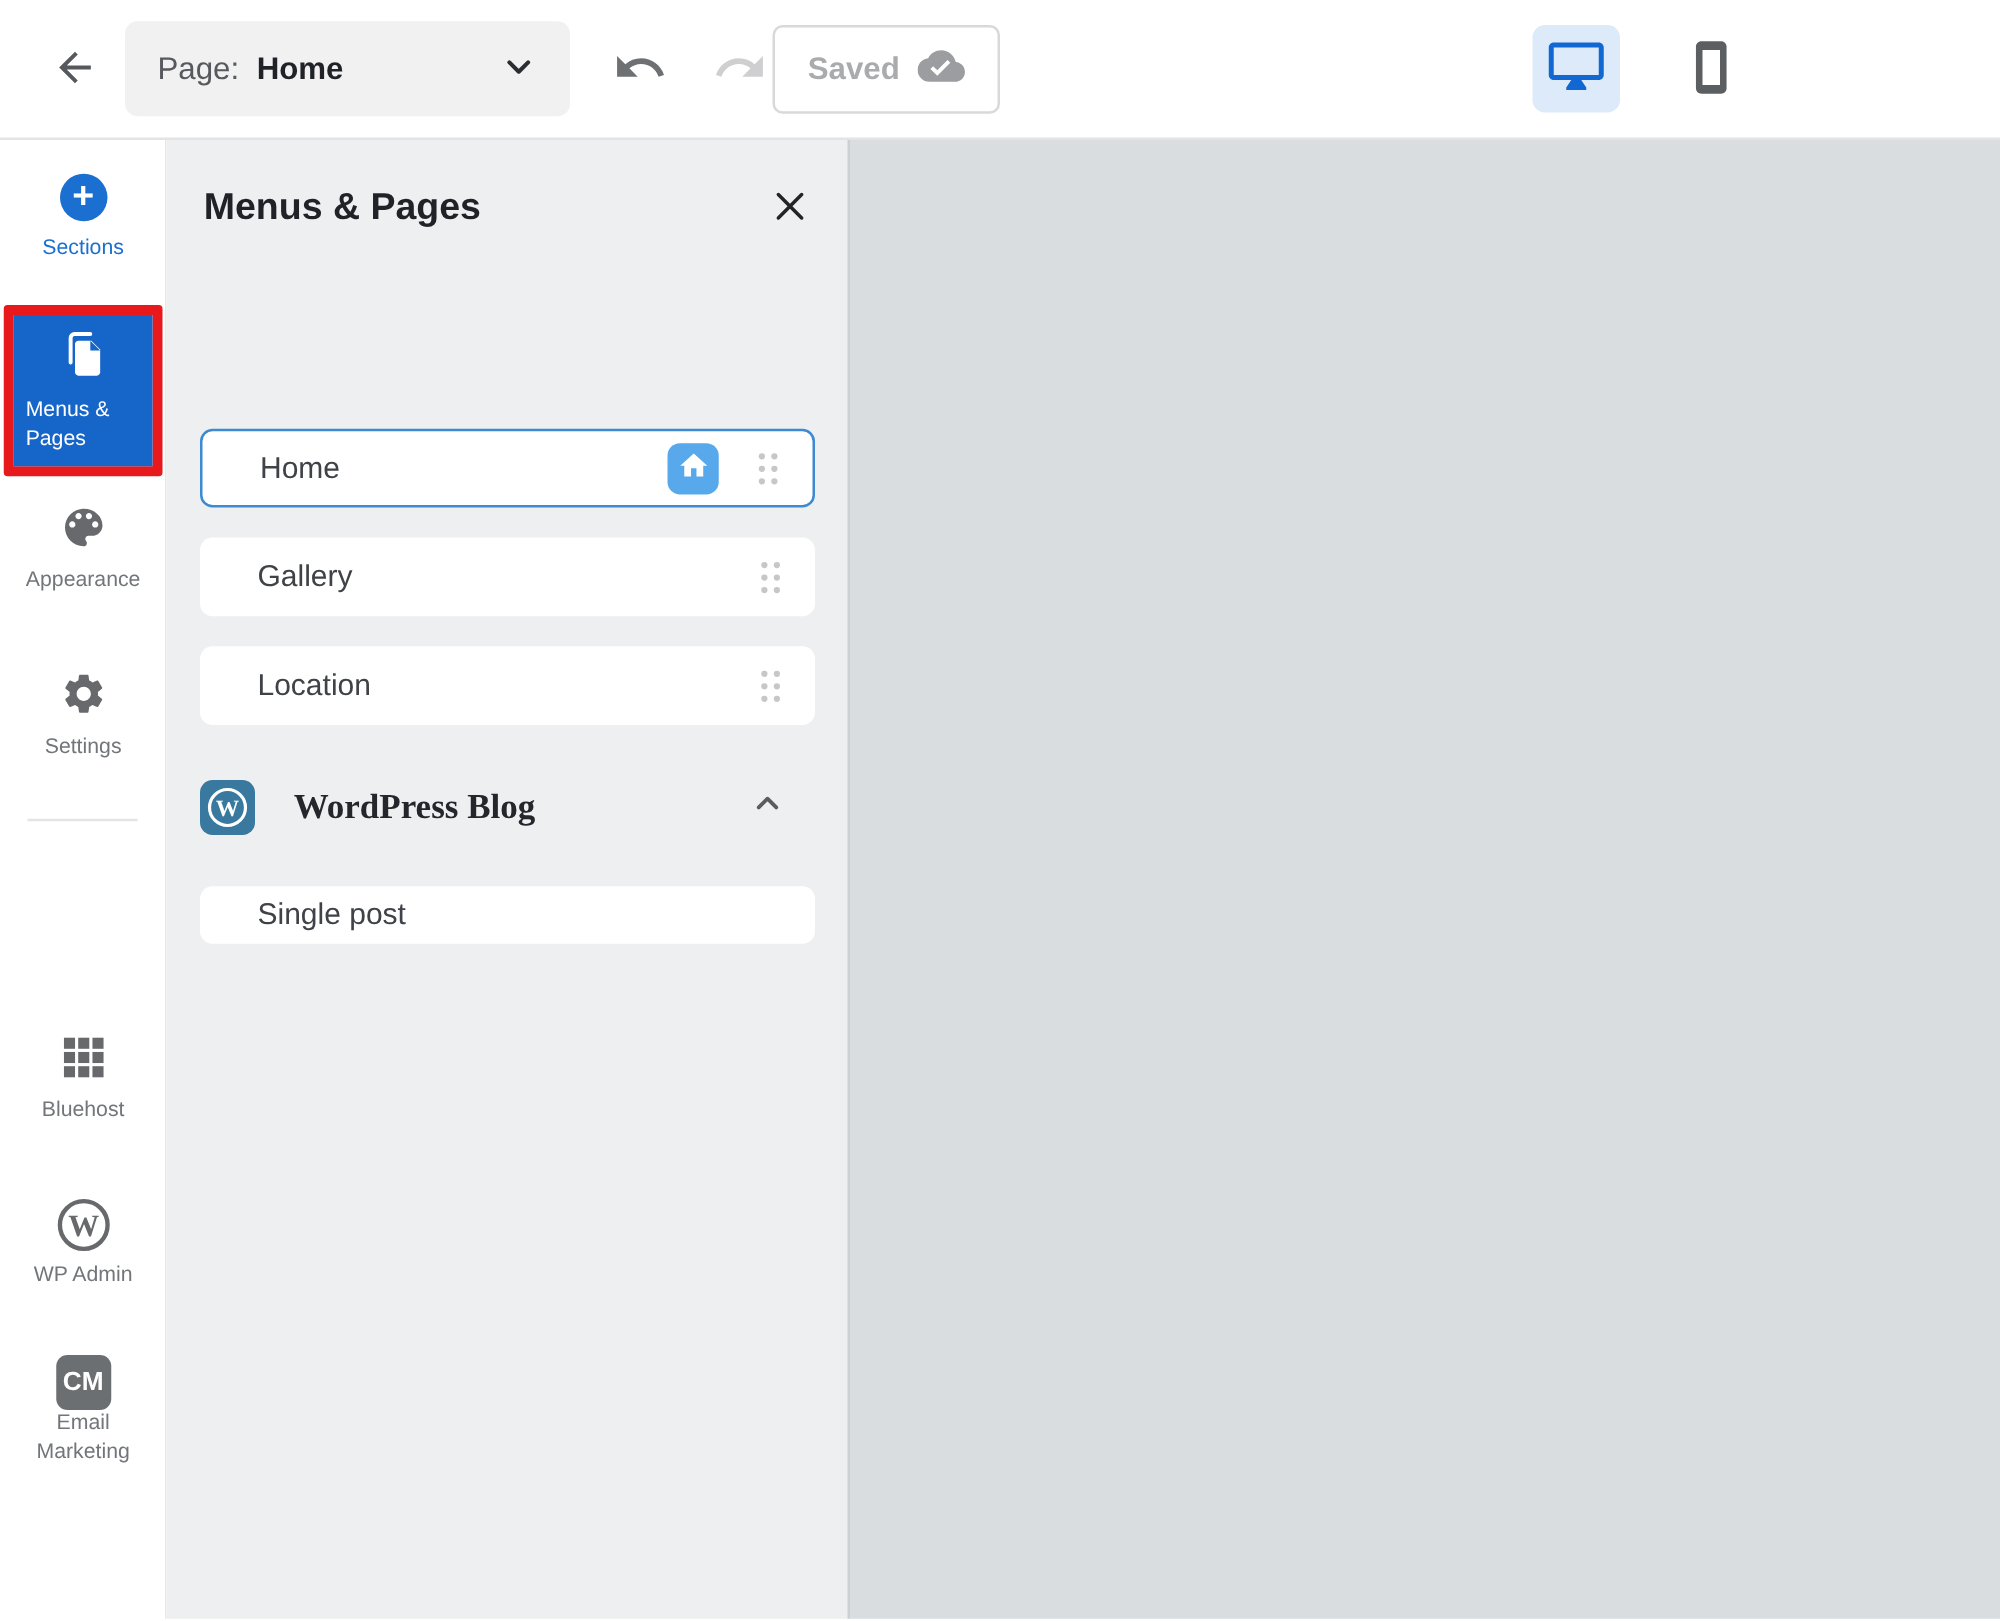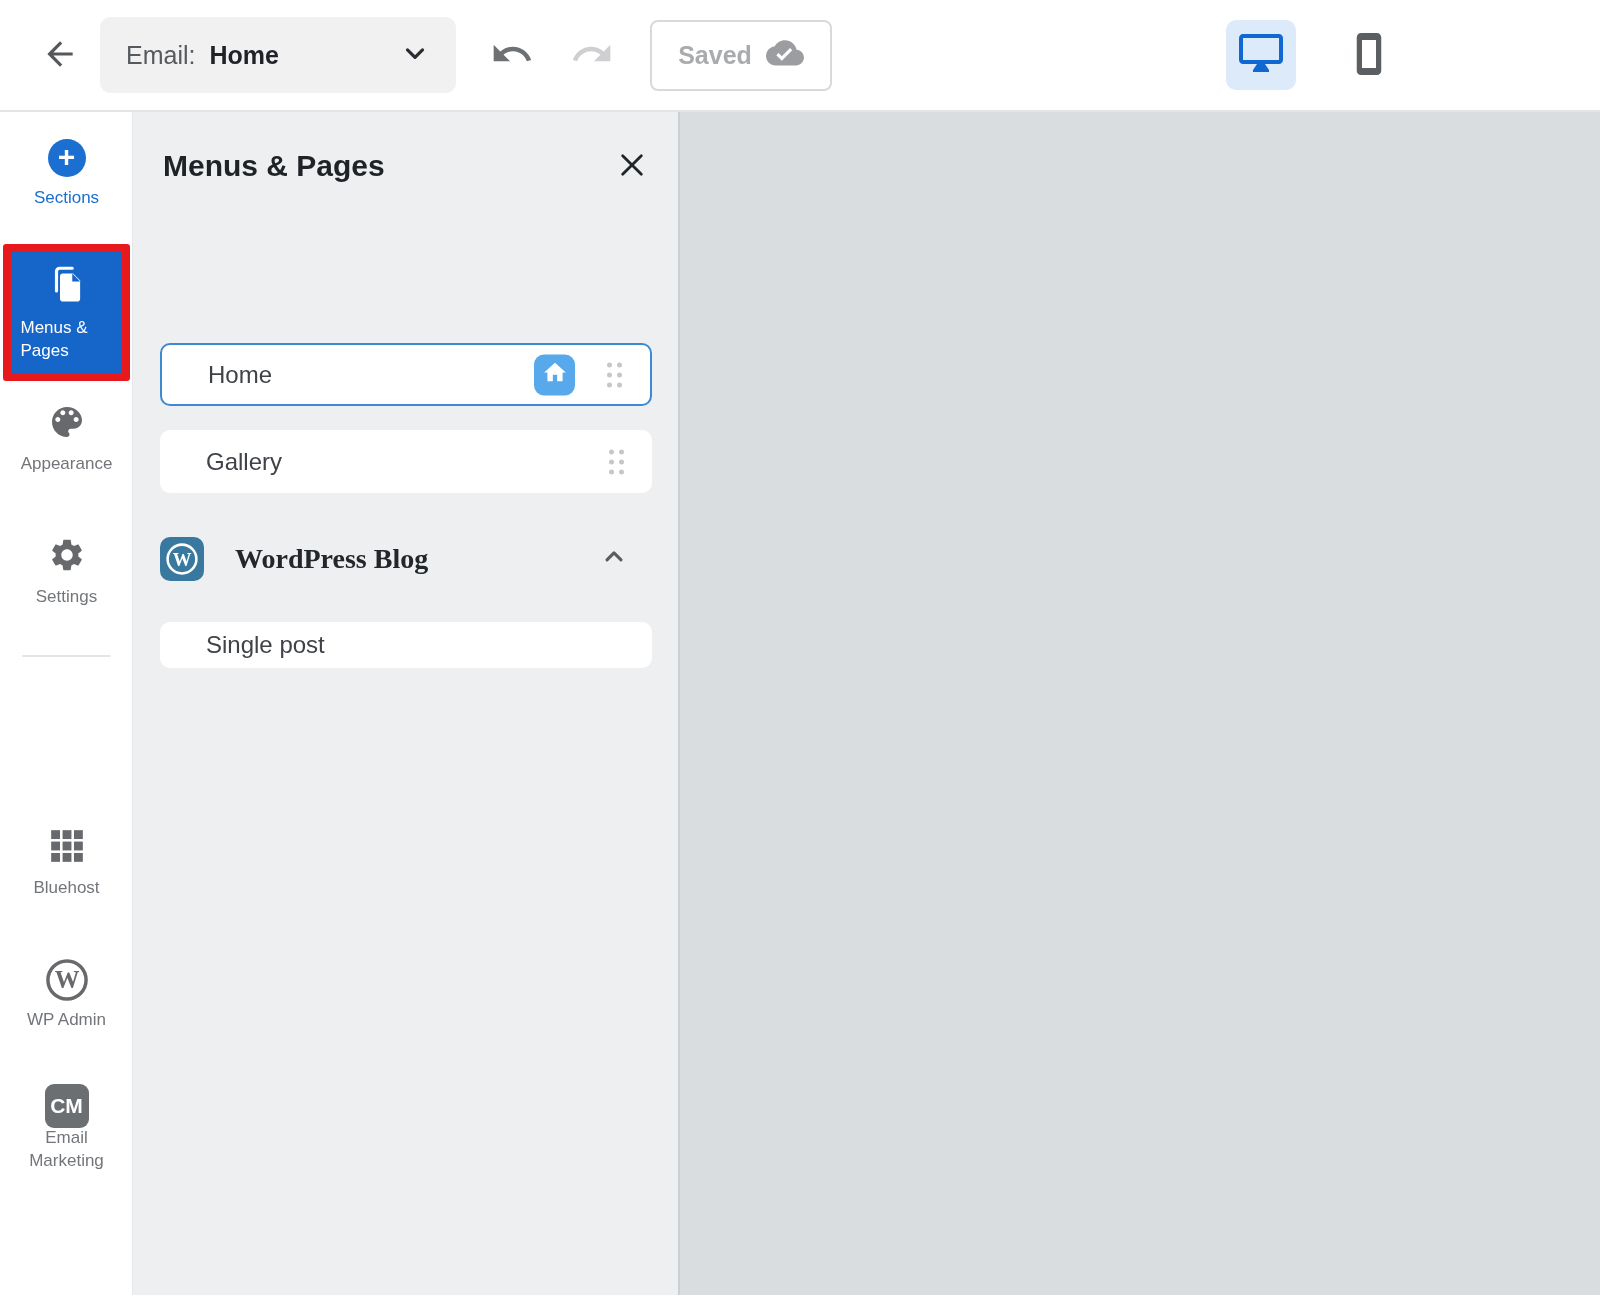--- a/index.html
+++ b/index.html
@@ -13,21 +13,21 @@
     cursor:pointer; display:flex; align-items:center; justify-content:center; }
   .page-dropdown { margin-left:18px; width:356px; height:76px; background:#f1f1f2;
     border-radius:10px; display:flex; align-items:center; padding:0 26px; cursor:pointer; }
   .page-dropdown .lbl { font-size:25px; color:#565a5e; }
   .page-dropdown .val { font-size:25px; font-weight:bold; color:#1f2226; margin-left:14px; }
   .page-dropdown .chev { margin-left:auto; }
   .history-btn { width:52px; height:52px; border:none; background:transparent; cursor:pointer;
     display:flex; align-items:center; justify-content:center; }
   .undo { margin-left:30px; }
   .redo { margin-left:28px; }
-  .saved-btn { margin-left:32px; width:182px; height:71px; background:#fff;
+  .saved-btn { width:182px; height:71px; background:#fff;
     border:2px solid #d9d9d9; border-radius:8px; display:flex; align-items:center;
     justify-content:center; gap:14px; }
   .saved-btn span { font-size:25px; color:#a9abad; font-weight:bold; }
   .device-group { margin-left:auto; margin-right:196px; display:flex; align-items:center; gap:38px; }
   .device-btn { width:70px; height:70px; border:none; background:transparent; border-radius:10px;
     display:flex; align-items:center; justify-content:center; cursor:pointer; }
   .device-btn.active { background:#ddeafa; }
 
   
   .content { display:flex; height:1183px; }
@@ -101,21 +101,21 @@
 <div class="topbar">
   <button class="back-btn">
     <span>
       <svg width="38" height="38" viewBox="0 0 24 24">
           <path fill="#55585c" d="M20 11H7.83l5.59-5.59L12 4l-8 8 8 8 1.41-1.41L7.83 13H20v-2z"></path>
         </svg>
     </span>
   </button>
 
   <div class="page-dropdown">
-    <span class="lbl">Email:</span>
+    <span class="lbl">Page:</span>
     <span class="val">Home</span>
     <span class="chev">
       <svg width="30" height="30" viewBox="0 0 24 24">
           <path fill="none" stroke="#2a2d31" stroke-width="2.6" stroke-linecap="round" stroke-linejoin="round" d="M6 9.5l6 6 6-6"></path>
         </svg>
     </span>
   </div>
 
   <button class="history-btn undo">
     <span>
@@ -289,20 +289,31 @@
         <span class="drag-handle">
             <i></i>
             <i></i>
             <i></i>
             <i></i>
             <i></i>
             <i></i>
           </span>
       </div>
 
+      <div class="page-row">
+        <span class="txt">Location</span>
+        <span class="drag-handle">
+            <i></i>
+            <i></i>
+            <i></i>
+            <i></i>
+            <i></i>
+            <i></i>
+          </span>
+      </div>
 
 
       <div class="blog-group-header">
         <span class="wp-badge">
           <svg width="36" height="36" viewBox="0 0 24 24">
             <circle cx="12" cy="12" r="9.6" fill="none" stroke="#ffffff" stroke-width="1.7"></circle>
             <text x="12" y="16.4" text-anchor="middle" font-family="Liberation Serif, serif" font-weight="bold" font-size="12.5" fill="#ffffff">W</text>
           </svg>
         </span>
         <span class="blog-group-title">WordPress Blog</span>

